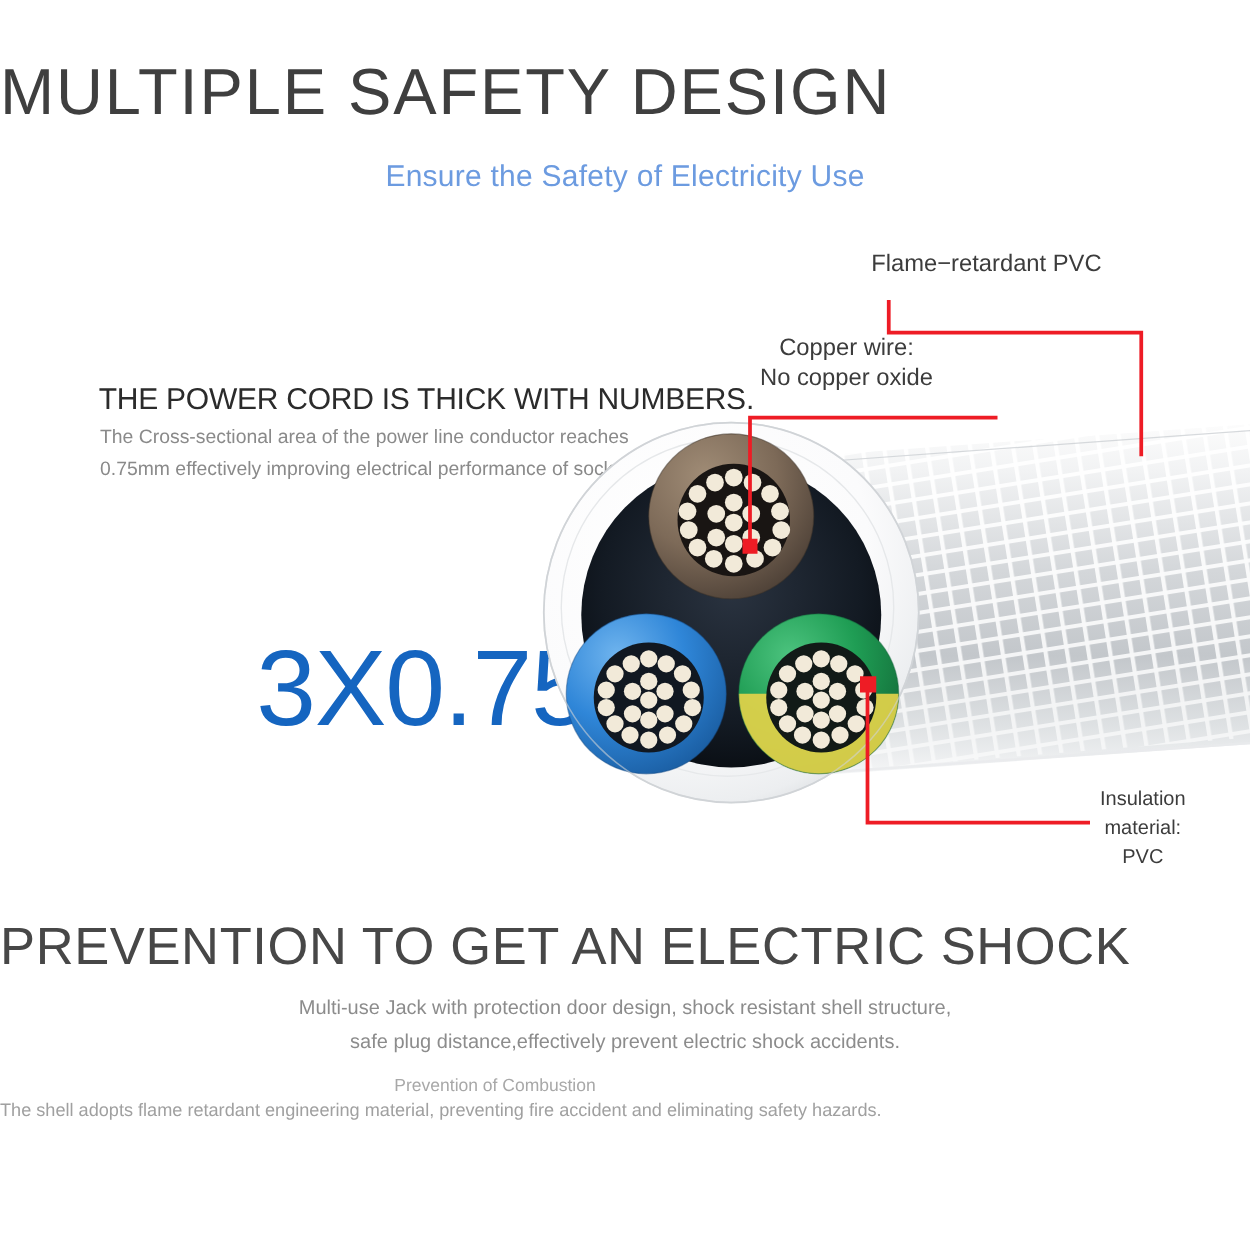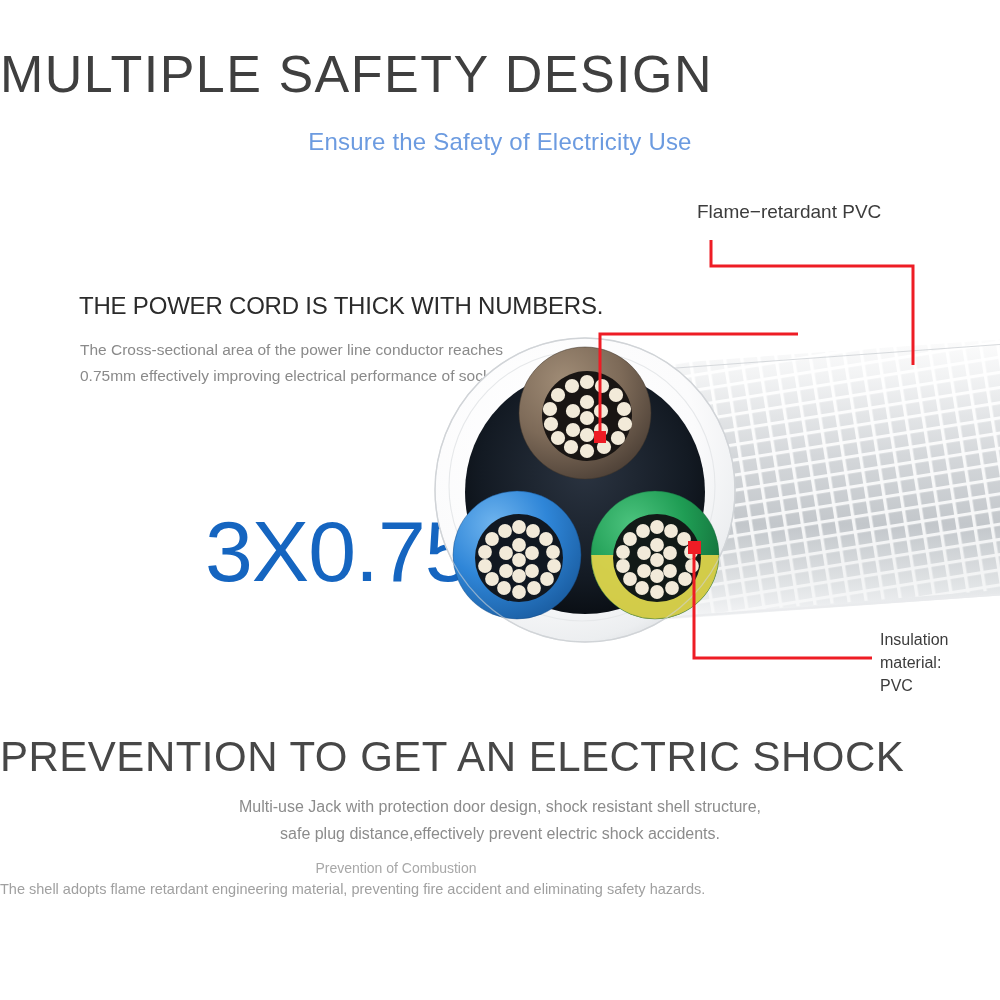--- a/index.html
+++ b/index.html
@@ -44,21 +44,21 @@
     font-weight: 400;
     color: #6c9be0;
     letter-spacing: 0.2px;
     white-space: nowrap;
     margin-top: 20px;
   }
 
   
   .left-heading {
     position: absolute;
-    top: 292px;
+    top: 306px;
     left: 79px;
     font-size: 24px;
     font-weight: 500;
     color: #2b2b2b;
     letter-spacing: -0.2px;
     white-space: nowrap;
   }
   .left-body {
     position: absolute;
     top: 337px;
@@ -99,20 +99,21 @@
   }
 
   
   .callout {
     position: absolute;
     color: #3c3c3c;
     font-size: 19px;
     line-height: 24px;
     font-weight: 400;
     white-space: pre-line;
+    text-align: center;
   }
   .callout-flame  { top: 200px; left: 697px; }
   .callout-copper { top: 267px; left: 608px; }
   .callout-insul  { top: 628px; left: 880px; font-size: 16px; line-height: 23px; }
 
   
   .bottom-heading {
     position: absolute;
     top: 733px;
     left: 0;
@@ -347,20 +348,22 @@
     <polyline points="711,240 711,266 913,266 913,365" fill="none" stroke="#ee1c25" stroke-width="3"></polyline>
 
     <polyline points="798,334 600,334 600,437" fill="none" stroke="#ee1c25" stroke-width="3"></polyline>
     <rect x="594" y="431" width="12" height="12" fill="#ee1c25"></rect>
 
     <polyline points="694,553 694,658 872,658" fill="none" stroke="#ee1c25" stroke-width="3"></polyline>
     <rect x="688" y="541" width="13" height="13" fill="#ee1c25"></rect>
   </svg>
 
   <div class="callout callout-flame">Flame−retardant PVC</div>
+  <div class="callout callout-copper">Copper wire:
+No copper oxide</div>
   <div class="callout callout-insul">Insulation
 material:
 PVC</div>
 
   <div class="bottom-heading">PREVENTION TO GET AN ELECTRIC SHOCK</div>
   <div class="bottom-body">Multi-use Jack with protection door design, shock resistant shell structure,
 safe plug distance,effectively prevent electric shock accidents.</div>
   <div class="fine-title">Prevention of Combustion</div>
   <div class="fine-body">The shell adopts flame retardant engineering material, preventing fire accident and eliminating safety hazards.</div>
 

